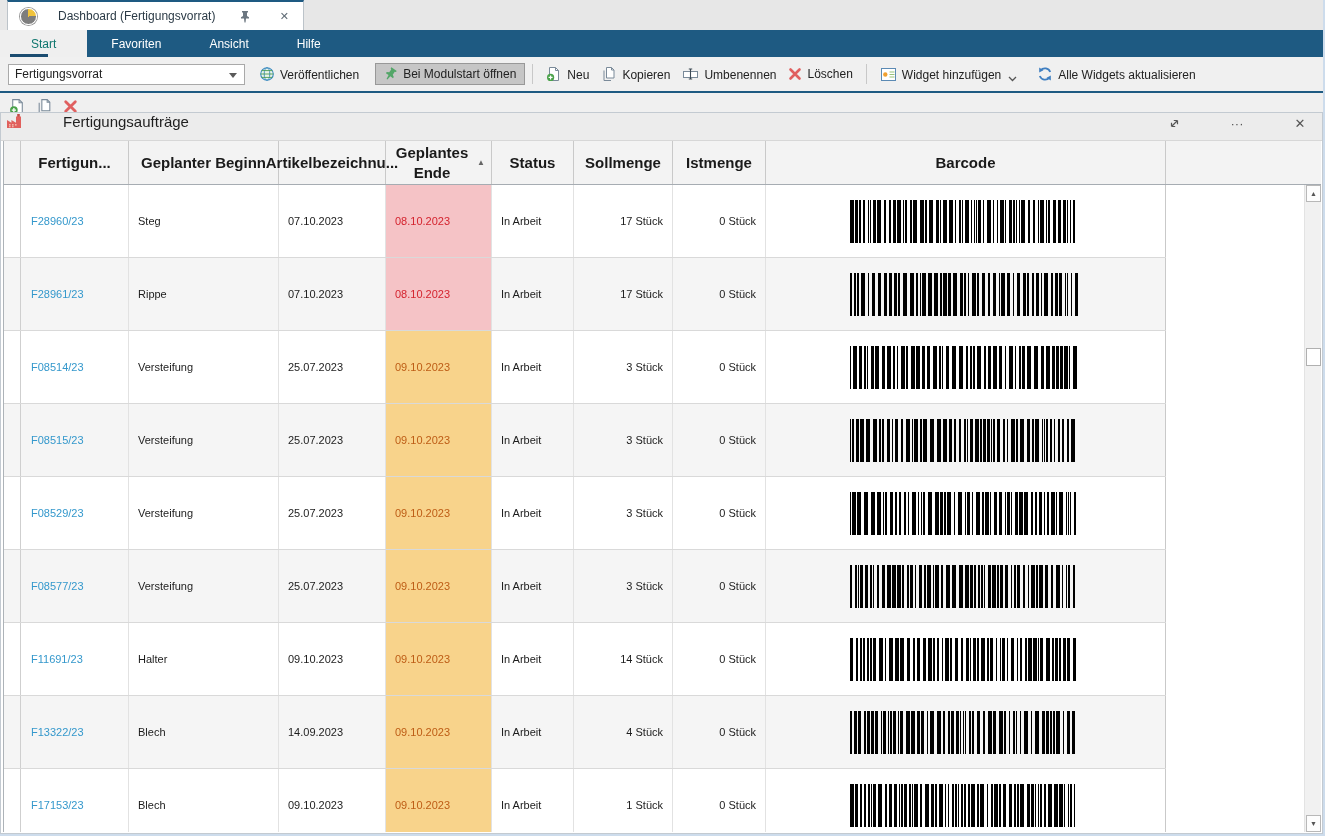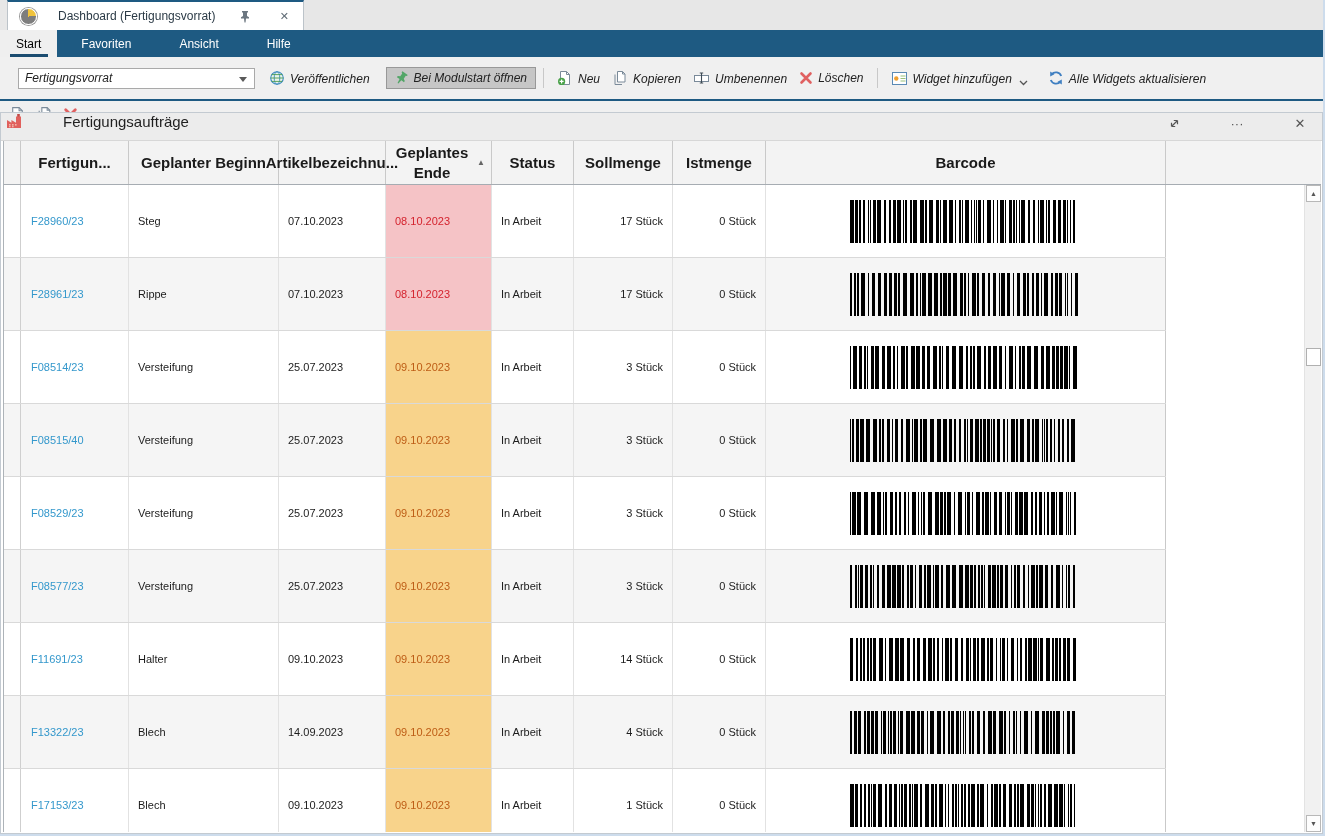--- a/index.html
+++ b/index.html
@@ -17,27 +17,27 @@
     background:conic-gradient(#f0c33c 0deg 82deg, #7d7d7d 82deg 360deg);
     border:1px solid #fff; box-shadow:0 0 0 1px #9a9a9a; }
   .tab-title { white-space:nowrap; }
   .tab-icon-btn { width:18px; height:18px; display:flex; align-items:center; justify-content:center;
     color:#5f6b75; font-size:11px; cursor:default; }
   .tab-icon-btn svg { display:block; }
 
   
   .ribbon { height:27px; background:#1e5a82; display:flex; align-items:stretch; font-size:12px; }
   .rtab { color:#fff; display:flex; align-items:center; padding:0 24px; }
-  .rtab.active { background:#efefef; color:#000000; padding:0 16px; position:relative; }
+  .rtab.active { background:#efefef; color:#0f766e; padding:0 31px; position:relative; }
   .rtab.active::after { content:""; position:absolute; left:10px; width:38px; height:3px;
     bottom:0; background:#1b4c70; }
 
   
-  .toolbar { height:44px; background:#f0f0f0; border-bottom:2px solid #1e5a82;
-    display:flex; align-items:center; font-size:12px; color:#222; padding-left:18px;font-style:italic; }
+  .toolbar { height:36px; background:#f0f0f0; border-bottom:2px solid #1e5a82;
+    display:flex; align-items:center; font-size:12px; color:#222; padding-left:8px; }
   .combobox { width:237px; height:21px; background:#fff; border:1px solid #a9a9a9;
     display:flex; align-items:center; padding-left:6px; position:relative; }
   .combobox .arrow { position:absolute; right:7px; top:8px; width:0; height:0;
     border-left:4px solid transparent; border-right:4px solid transparent; border-top:5px solid #5a5a5a; }
   .tbtn { display:flex; align-items:flex-end; gap:5px; padding:2px 6px; white-space:nowrap; }
   .tbtn.pressed { background:#c6c6c6; border:1px solid #989898; padding:3px 8px; }
   .vsep { width:1px; height:20px; background:#c8c8c8; margin:0 7px; }
   .tbtn svg, .mini-btn svg { display:block; }
   .chev { margin-left:2px; }
 
@@ -444,21 +444,21 @@
                 <rect x="210" y="0" width="3" height="43"></rect>
                 <rect x="214" y="0" width="4" height="43"></rect>
                 <rect x="219" y="0" width="1" height="43"></rect>
                 <rect x="223" y="0" width="4" height="43"></rect>
               </svg>
             </div>
   </div>
 
   <div class="trow alt">
     <div class="c c-ind"></div>
-    <div class="c c-link">F08515/40</div>
+    <div class="c c-link">F08515/23</div>
     <div class="c c-left">Versteifung</div>
     <div class="c c-left">25.07.2023</div>
     <div class="c c-left c-ende ende-orange">09.10.2023</div>
     <div class="c c-left">In Arbeit</div>
     <div class="c c-right">3 Stück</div>
     <div class="c c-right">0 Stück</div>
     <div class="c c-barcode">
               <svg width="232" height="43" viewBox="0 0 232 43" shape-rendering="crispEdges" fill="#000">
                 <rect x="0" y="0" width="1" height="43"></rect>
                 <rect x="2" y="0" width="2" height="43"></rect>

